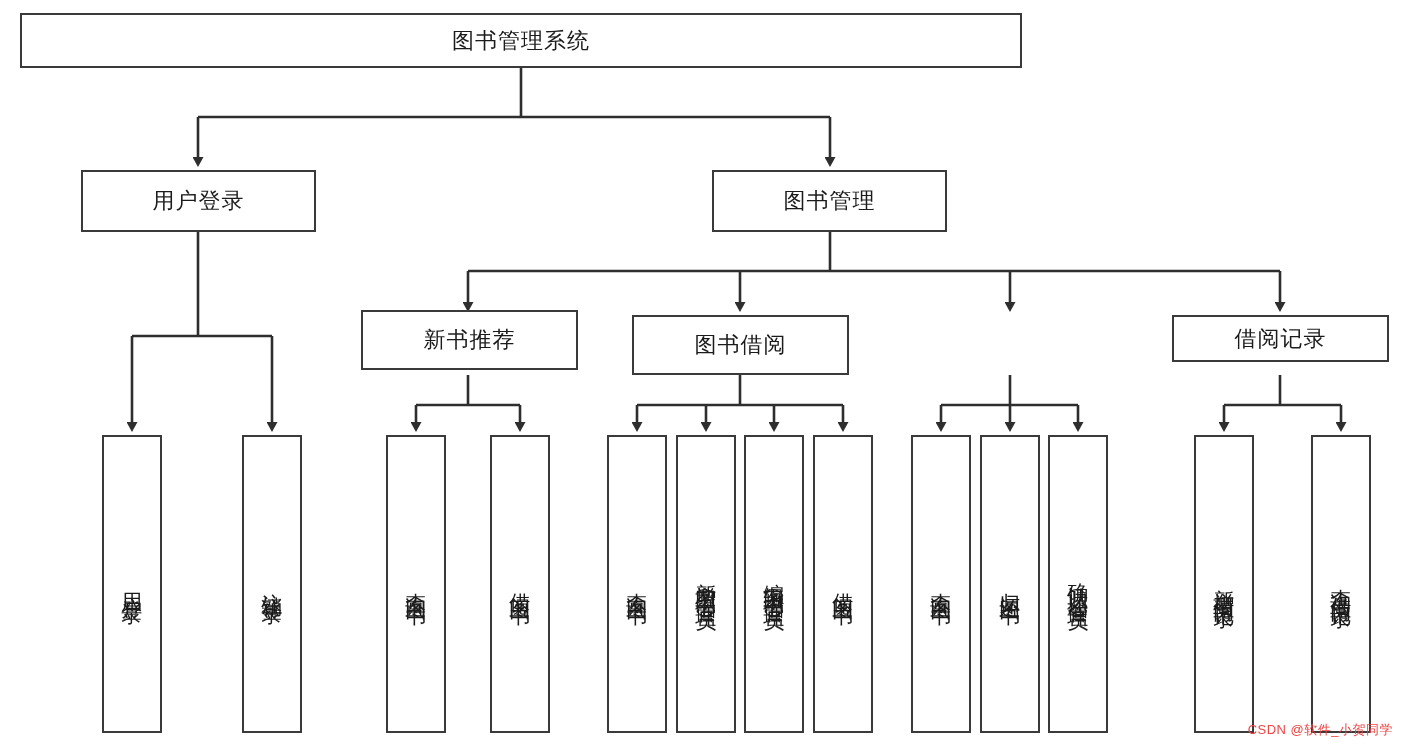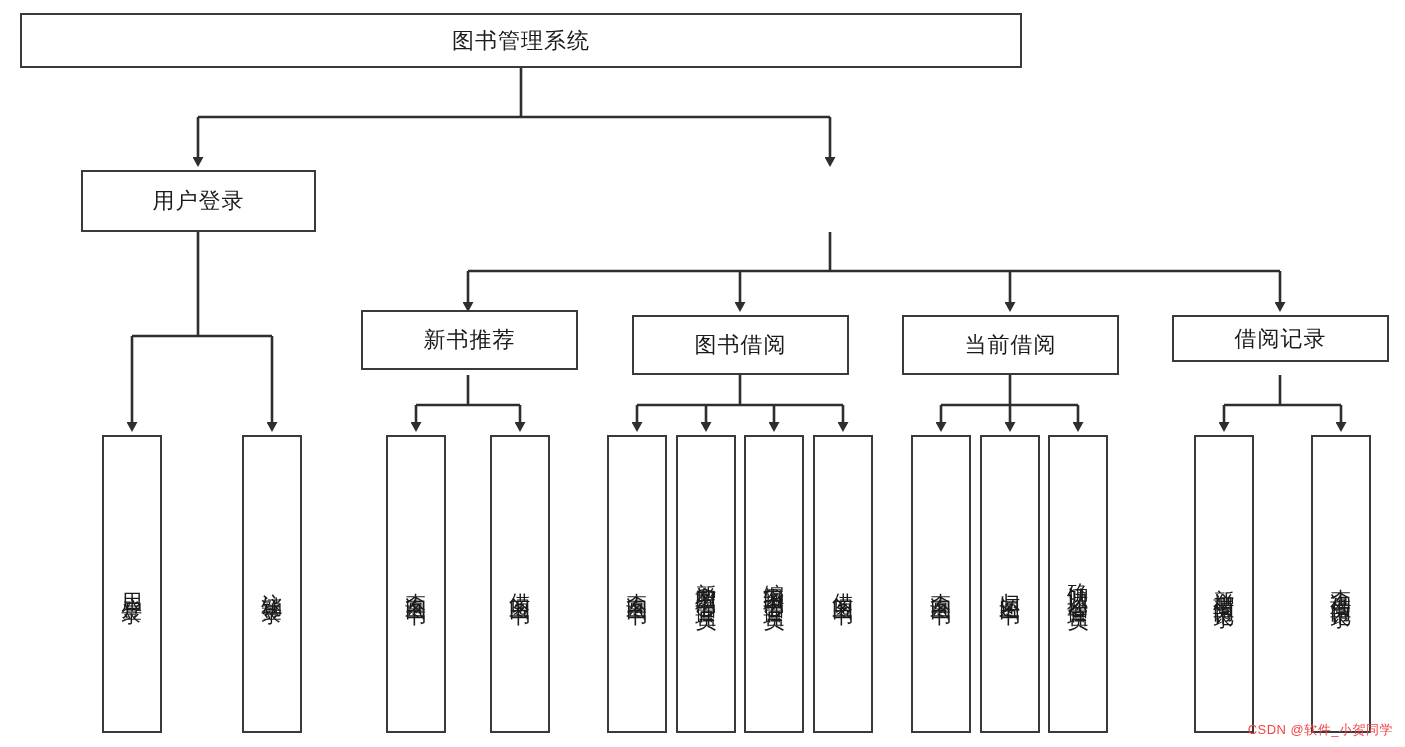--- a/index.html
+++ b/index.html
@@ -120,29 +120,29 @@
     </g>
   </svg>
 
   <div class="node h" style="left:20px; top:13px; width:1002px; height:55px;">
     <span class="lbl-h">图书管理系统</span>
   </div>
 
   <div class="node h" style="left:81px; top:170px; width:235px; height:62px;">
     <span class="lbl-h">用户登录</span>
   </div>
+  <div class="node h" style="left:712px; top:170px; width:235px; height:62px;">
+    <span class="lbl-h">图书管理</span>
+  </div>
 
   <div class="node h" style="left:361px; top:310px; width:217px; height:60px;">
     <span class="lbl-h">新书推荐</span>
   </div>
   <div class="node h" style="left:632px; top:315px; width:217px; height:60px;">
     <span class="lbl-h">图书借阅</span>
-  </div>
-  <div class="node h" style="left:902px; top:315px; width:217px; height:60px;">
-    <span class="lbl-h">当前借阅</span>
   </div>
   <div class="node h" style="left:1172px; top:315px; width:217px; height:47px;">
     <span class="lbl-h">借阅记录</span>
   </div>
 
   <div class="node v" style="left:102px; top:435px; width:60px; height:298px;">
     <span class="lbl-v">用户登录</span>
   </div>
   <div class="node v" style="left:242px; top:435px; width:60px; height:298px;">
     <span class="lbl-v">注销登录</span>

